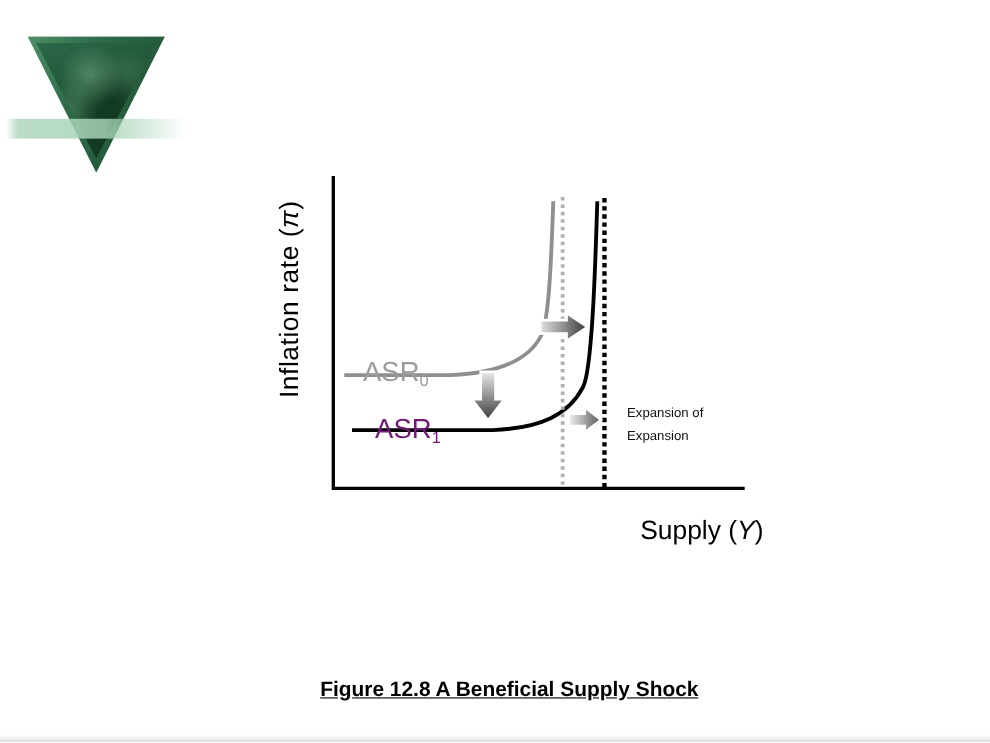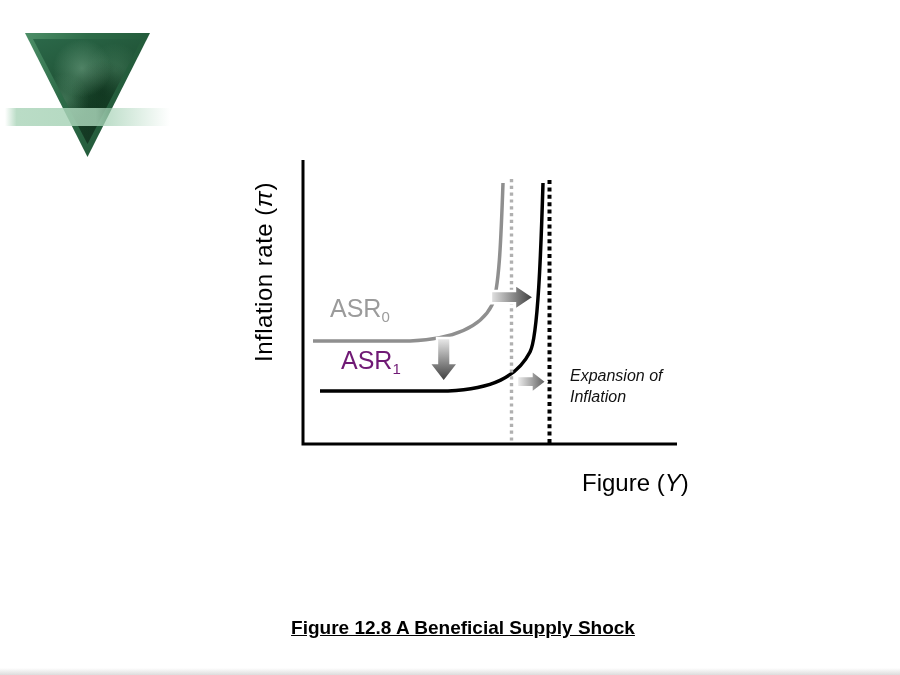--- a/index.html
+++ b/index.html
@@ -33,27 +33,27 @@
       rgba(166,210,182,.85) 55%,
       rgba(255,255,255,0) 100%);
   }
   
   .y-label{
     position:absolute;left:264px;top:272px;
     transform:translate(-50%,-50%) rotate(-90deg);
     font-size:24px;white-space:nowrap;letter-spacing:.5px;
   }
   .x-label{position:absolute;left:582px;top:469px;font-size:24px;white-space:nowrap;}
-  .curve-label{position:absolute;font-size:25px;white-space:nowrap;}
+  .curve-label{position:absolute;font-size:25px;white-space:nowrap;margin-top:30px;}
   .curve-label sub{font-size:15px;vertical-align:-5px;}
   .asr0-label{left:330px;top:294px;}
   .asr1-label{left:341px;top:346px;}
   .annotation{
     position:absolute;left:570px;top:365px;width:130px;
-    font-size:16px;font-style:italic;line-height:21px;color:#111;
+    font-size:12px;line-height:21px;color:#111;
   }
   .caption{
     position:absolute;left:463px;top:617px;transform:translateX(-50%);
     font-size:19px;font-weight:bold;white-space:nowrap;text-decoration:underline;
   }
   .chart-svg{position:absolute;left:0;top:0;}
   .bottom-smudge{
     position:absolute;left:0;bottom:0;width:100%;height:7px;
     background:linear-gradient(to bottom,rgba(130,130,130,0),rgba(130,130,130,.28));
   }
@@ -95,26 +95,26 @@
     <line x1="511.5" y1="179" x2="511.5" y2="443" stroke-width="3.4" stroke-dasharray="3.2 3.6" stroke="#b0b0b0"></line>
     <line x1="549.5" y1="180" x2="549.5" y2="443" stroke-width="4" stroke-dasharray="4 3.4" stroke="#000000"></line>
 
     <polygon points="491,291 515,291 515,284.5 534,297.3 515,310 515,303.3 491,303.3" fill="url(#gradRightTop)" stroke="#ffffff" stroke-width="2.4"></polygon>
     <polygon points="437,338 450.5,338 450.5,363 458.5,363 443.7,382 429,363 437,363" fill="url(#gradDown)" stroke="#ffffff" stroke-width="2.4"></polygon>
     <polygon points="517,376 531.5,376 531.5,370 546.5,381.7 531.5,393.3 531.5,387.3 517,387.3" fill="url(#gradRightSmall)" stroke="#ffffff" stroke-width="2.4"></polygon>
   </svg>
 
   <div class="y-label"><span>Inflation rate (</span><span class="ital">π</span><span>)</span></div>
 
-  <div class="x-label"><span>Figure (</span><span class="ital">Y</span><span>)</span></div>
+  <div class="x-label"><span>Supply (</span><span class="ital">Y</span><span>)</span></div>
 
   <div class="curve-label asr0-label" style="color:#9b9b9b"><span>ASR</span><sub>0</sub></div>
   <div class="curve-label asr1-label" style="color:#701a75"><span>ASR</span><sub>1</sub></div>
 
   <div class="annotation">
     <div>Expansion of</div>
-    <div>Inflation</div>
+    <div>Expansion</div>
   </div>
 
   <div class="caption">Figure 12.8 A Beneficial Supply Shock</div>
 
   <div class="bottom-smudge"></div>
 </div>
 
 </body></html>

